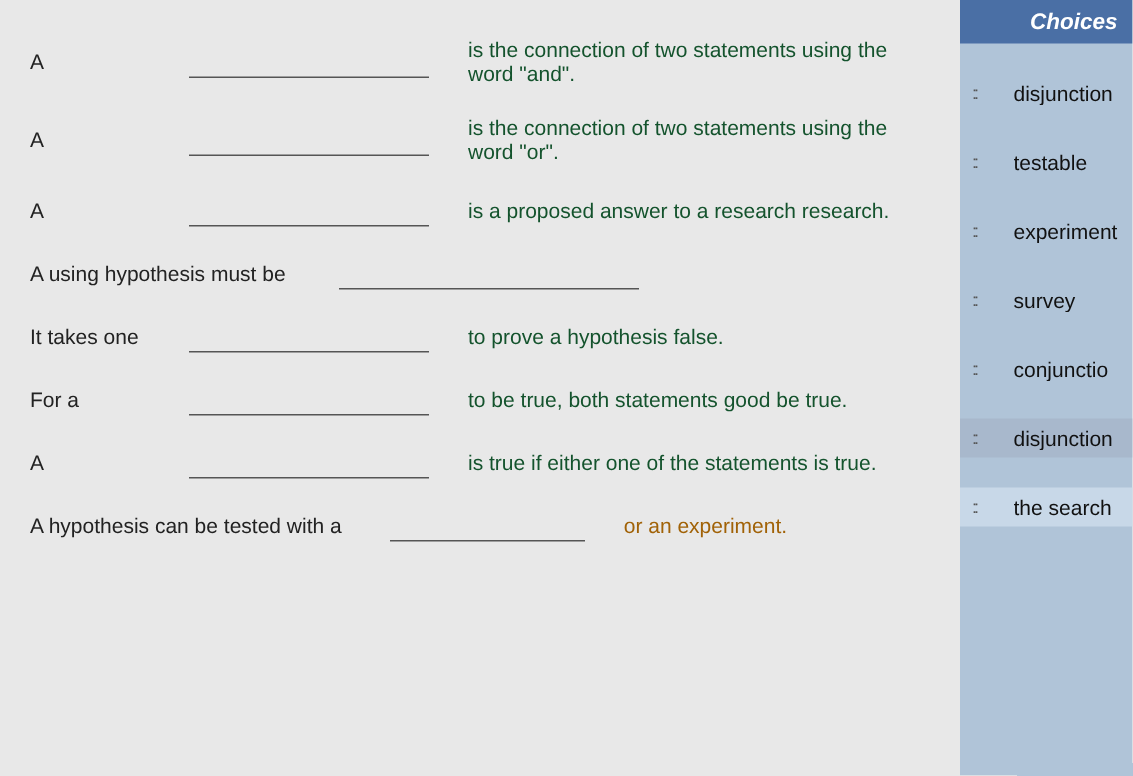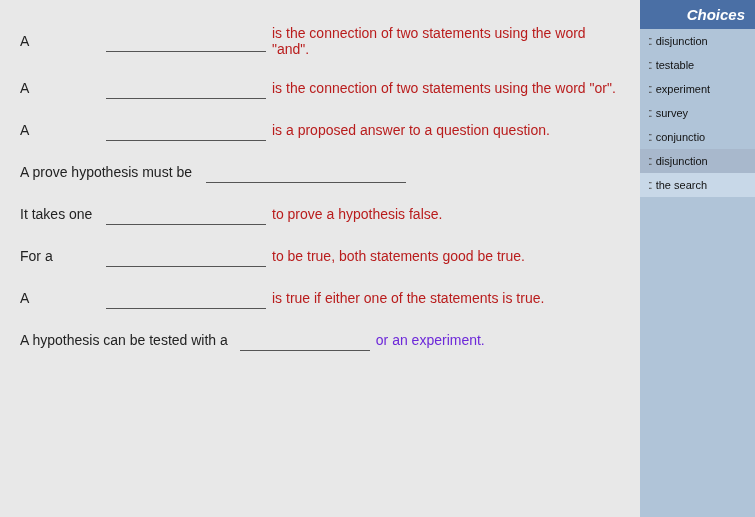--- a/index.html
+++ b/index.html
@@ -1,18 +1,19 @@
 <!DOCTYPE html>
 <html><head>
   <meta charset="utf-8">
   <style>
     * {
       margin: 0;
       padding: 0;
       box-sizing: border-box;
+      gap: 20px;
     }
 
     body {
       width: 755px;
       height: 517px;
       font-family: Arial, sans-serif;
       font-size: 14px;
       background: #e8e8e8;
       display: flex;
       overflow: hidden;
@@ -54,21 +55,21 @@
       outline: none;
       vertical-align: middle;
     }
 
     .blank-input-wide {
       width: 200px;
     }
 
     .question-text {
       font-size: 14px;
-      color: #b91c1c;
+      color: #14532d;
       flex: 1;
     }
 
     .sidebar {
       width: 115px;
       background: #b0c4d8;
       padding: 0;
       display: flex;
       flex-direction: column;
     }
@@ -98,21 +99,21 @@
     }
 
     .drag-icon {
       margin-right: 5px;
       color: #555;
       font-size: 12px;
       letter-spacing: -2px;
     }
 
     .item-text {
-      font-size: 11px;
+      font-size: 14px;
       color: #111;
       white-space: nowrap;
       overflow: hidden;
       text-overflow: ellipsis;
     }
 
     .item-highlighted {
       background: #a8b8cc;
     }
 
@@ -125,21 +126,21 @@
     .last-row .blank-label {
       min-width: 130px;
     }
 
     .last-row .blank-input {
       width: 130px;
     }
 
     .last-row-text {
       font-size: 14px;
-      color: #6d28d9;
+      color: #a16207;
     }
   </style>
 </head>
 <body>
 
 <div class="main-content">
 
   <div class="question-row">
     <span class="blank-label">A</span>
     <input class="blank-input" type="text" style="">
@@ -148,26 +149,26 @@
 
   <div class="question-row">
     <span class="blank-label">A</span>
     <input class="blank-input" type="text" style="">
     <span class="question-text">is the connection of two statements using the word "or".</span>
   </div>
 
   <div class="question-row">
     <span class="blank-label">A</span>
     <input class="blank-input" type="text" style="">
-    <span class="question-text">is a proposed answer to a question question.</span>
-  </div>
-
-
-  <div class="question-row">
-    <span class="blank-label" style="min-width:180px;">A prove hypothesis must be</span>
+    <span class="question-text">is a proposed answer to a research research.</span>
+  </div>
+
+
+  <div class="question-row">
+    <span class="blank-label" style="min-width:180px;">A using hypothesis must be</span>
     <input class="blank-input blank-input-wide" type="text" style="">
   </div>
 
   <div class="question-row">
     <span class="blank-label">It takes one</span>
     <input class="blank-input" type="text" style="">
     <span class="question-text">to prove a hypothesis false.</span>
   </div>
 
   <div class="question-row">

